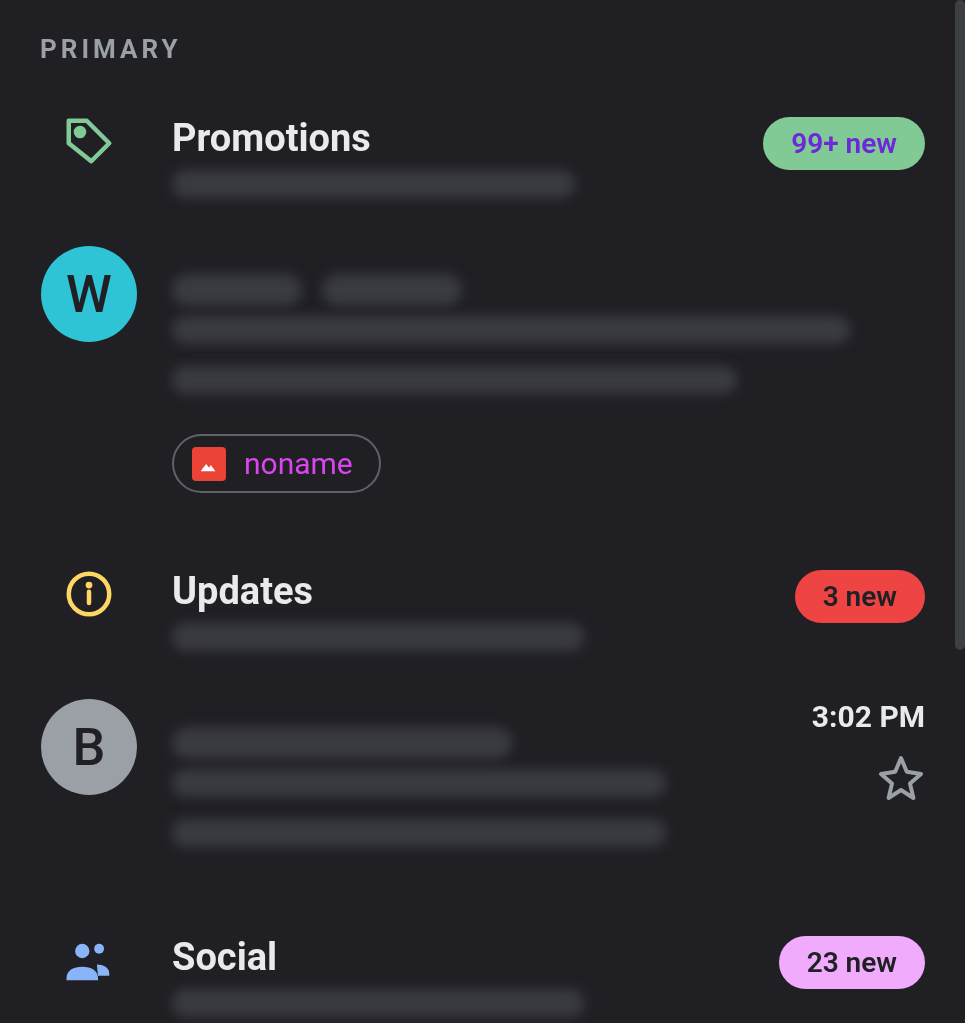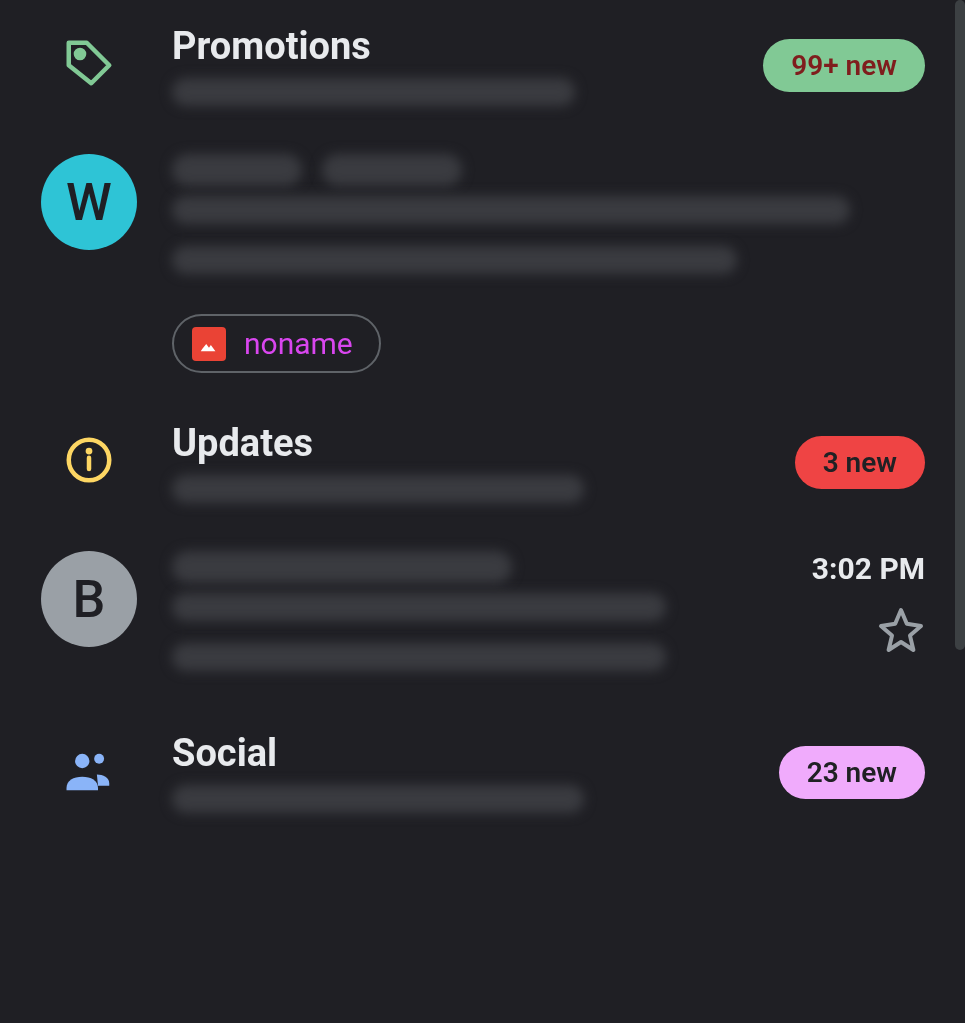--- a/index.html
+++ b/index.html
@@ -11,53 +11,54 @@
 
   .section-label{padding:34px 0 0 40px;color:#9aa0a6;font-weight:700;letter-spacing:4px;font-size:26px;}
   .row{display:flex;align-items:flex-start;padding:24px 40px 24px 40px;gap:34px;}
   .row.category{align-items:center;}
   .avatar-col{width:98px;display:flex;justify-content:center;align-items:flex-start;flex:0 0 98px;}
   .avatar{width:96px;height:96px;border-radius:50%;display:flex;align-items:center;justify-content:center;font-size:52px;font-weight:500;color:#fff;}
   .avatar.teal{background:#2ec4d6;color:#1f1f24;}
   .avatar.grey{background:#9aa0a6;color:#1f1f24;}
   .cat-icon-col{width:98px;display:flex;justify-content:center;align-items:center;flex:0 0 98px;}
 
-  .body-col{flex:1 1 auto;min-width:0;display:flex;flex-direction:column;gap:10px;}
+  .body-col{flex:1 1 auto;min-width:0;display:flex;flex-direction:column;gap:10px;margin-top:28px;}
   .title{font-size:38px;font-weight:700;color:#e8eaed;}
   .blur-line{height:28px;border-radius:14px;background:#3a3b40;filter:blur(6px);}
   .blur-line.med{width:75%}
   .blur-line.long{width:90%}
   .email-lines .blur-line{margin-bottom:12px;}
 
   .sender-row{display:flex;gap:20px;align-items:center;}
   .sender-row .blur-chunk{height:32px;background:#3a3b40;border-radius:16px;filter:blur(6px);}
   .chunk1{width:130px}
   .chunk2{width:140px}
 
   .right-col{flex:0 0 150px;display:flex;flex-direction:column;align-items:flex-end;gap:20px;margin-left:20px;}
   .time{font-size:30px;font-weight:700;color:#e8eaed;white-space:nowrap;}
   .star{width:48px;height:48px;color:#9aa0a6;cursor:pointer;}
 
   .badge{padding:10px 28px;border-radius:999px;font-size:28px;font-weight:600;white-space:nowrap;display:inline-flex;align-items:center;}
-  .badge.green{background:#81c995;color:#7f1d1d;}
+  .badge.green{background:#81c995;color:#6d28d9;}
   .badge.yellow{background:#ef4444;color:#202124;}
   .badge.blue{background:#f0abfc;color:#202124;}
 
   .chip{display:inline-flex;align-items:center;gap:18px;border:2px solid #5f6368;border-radius:999px;padding:10px 26px 10px 18px;margin-top:18px;width:fit-content;}
   .chip-icon{width:34px;height:34px;background:#ea4335;border-radius:4px;display:flex;align-items:center;justify-content:center;}
   .chip-label{font-size:30px;color:#d946ef;}
 
   .scroll-indicator{position:absolute;right:0;top:0;width:10px;height:650px;background:#3c4043;border-radius:5px;}
   .cat-svg{width:54px;height:54px;}
 </style>
 </head>
 <body>
 
 <div class="scroll-area">
 
+  <div class="section-label">PRIMARY</div>
 
   <div class="row category">
     <div class="cat-icon-col">
       <span>
         <svg class="cat-svg" viewBox="0 0 24 24" fill="none" stroke="#81c995" stroke-width="2" stroke-linecap="round" stroke-linejoin="round">
           <path d="M3 3h8l10 10-8 8L3 13V3z"></path>
             <circle cx="8" cy="8" r="1.8" fill="#81c995"></circle>
         </svg>
       </span>
     </div>

